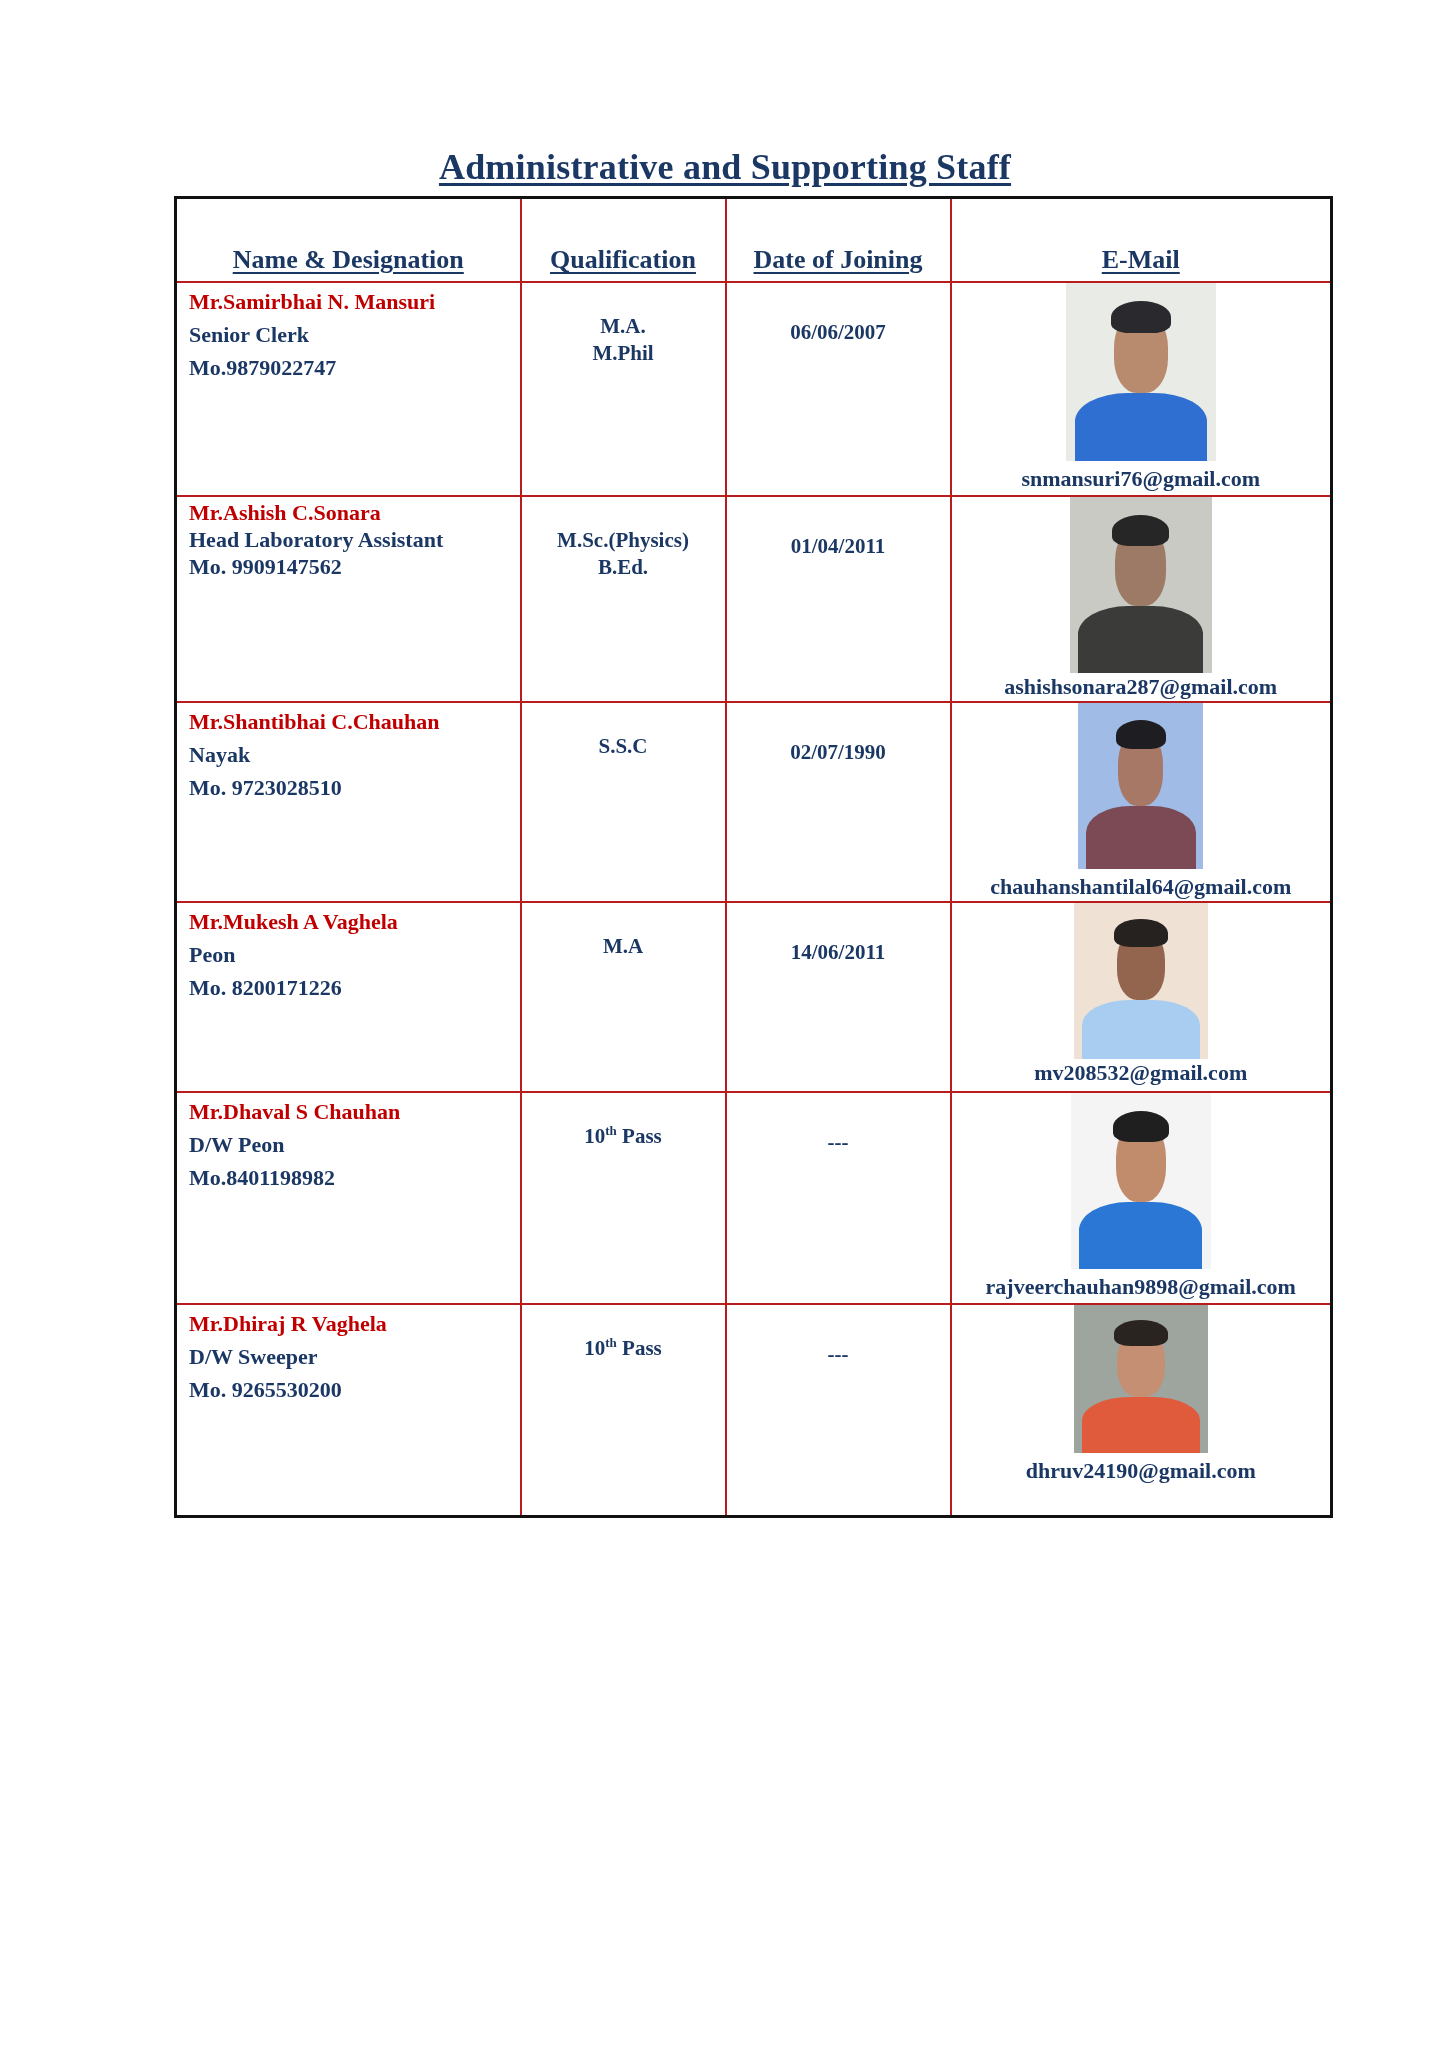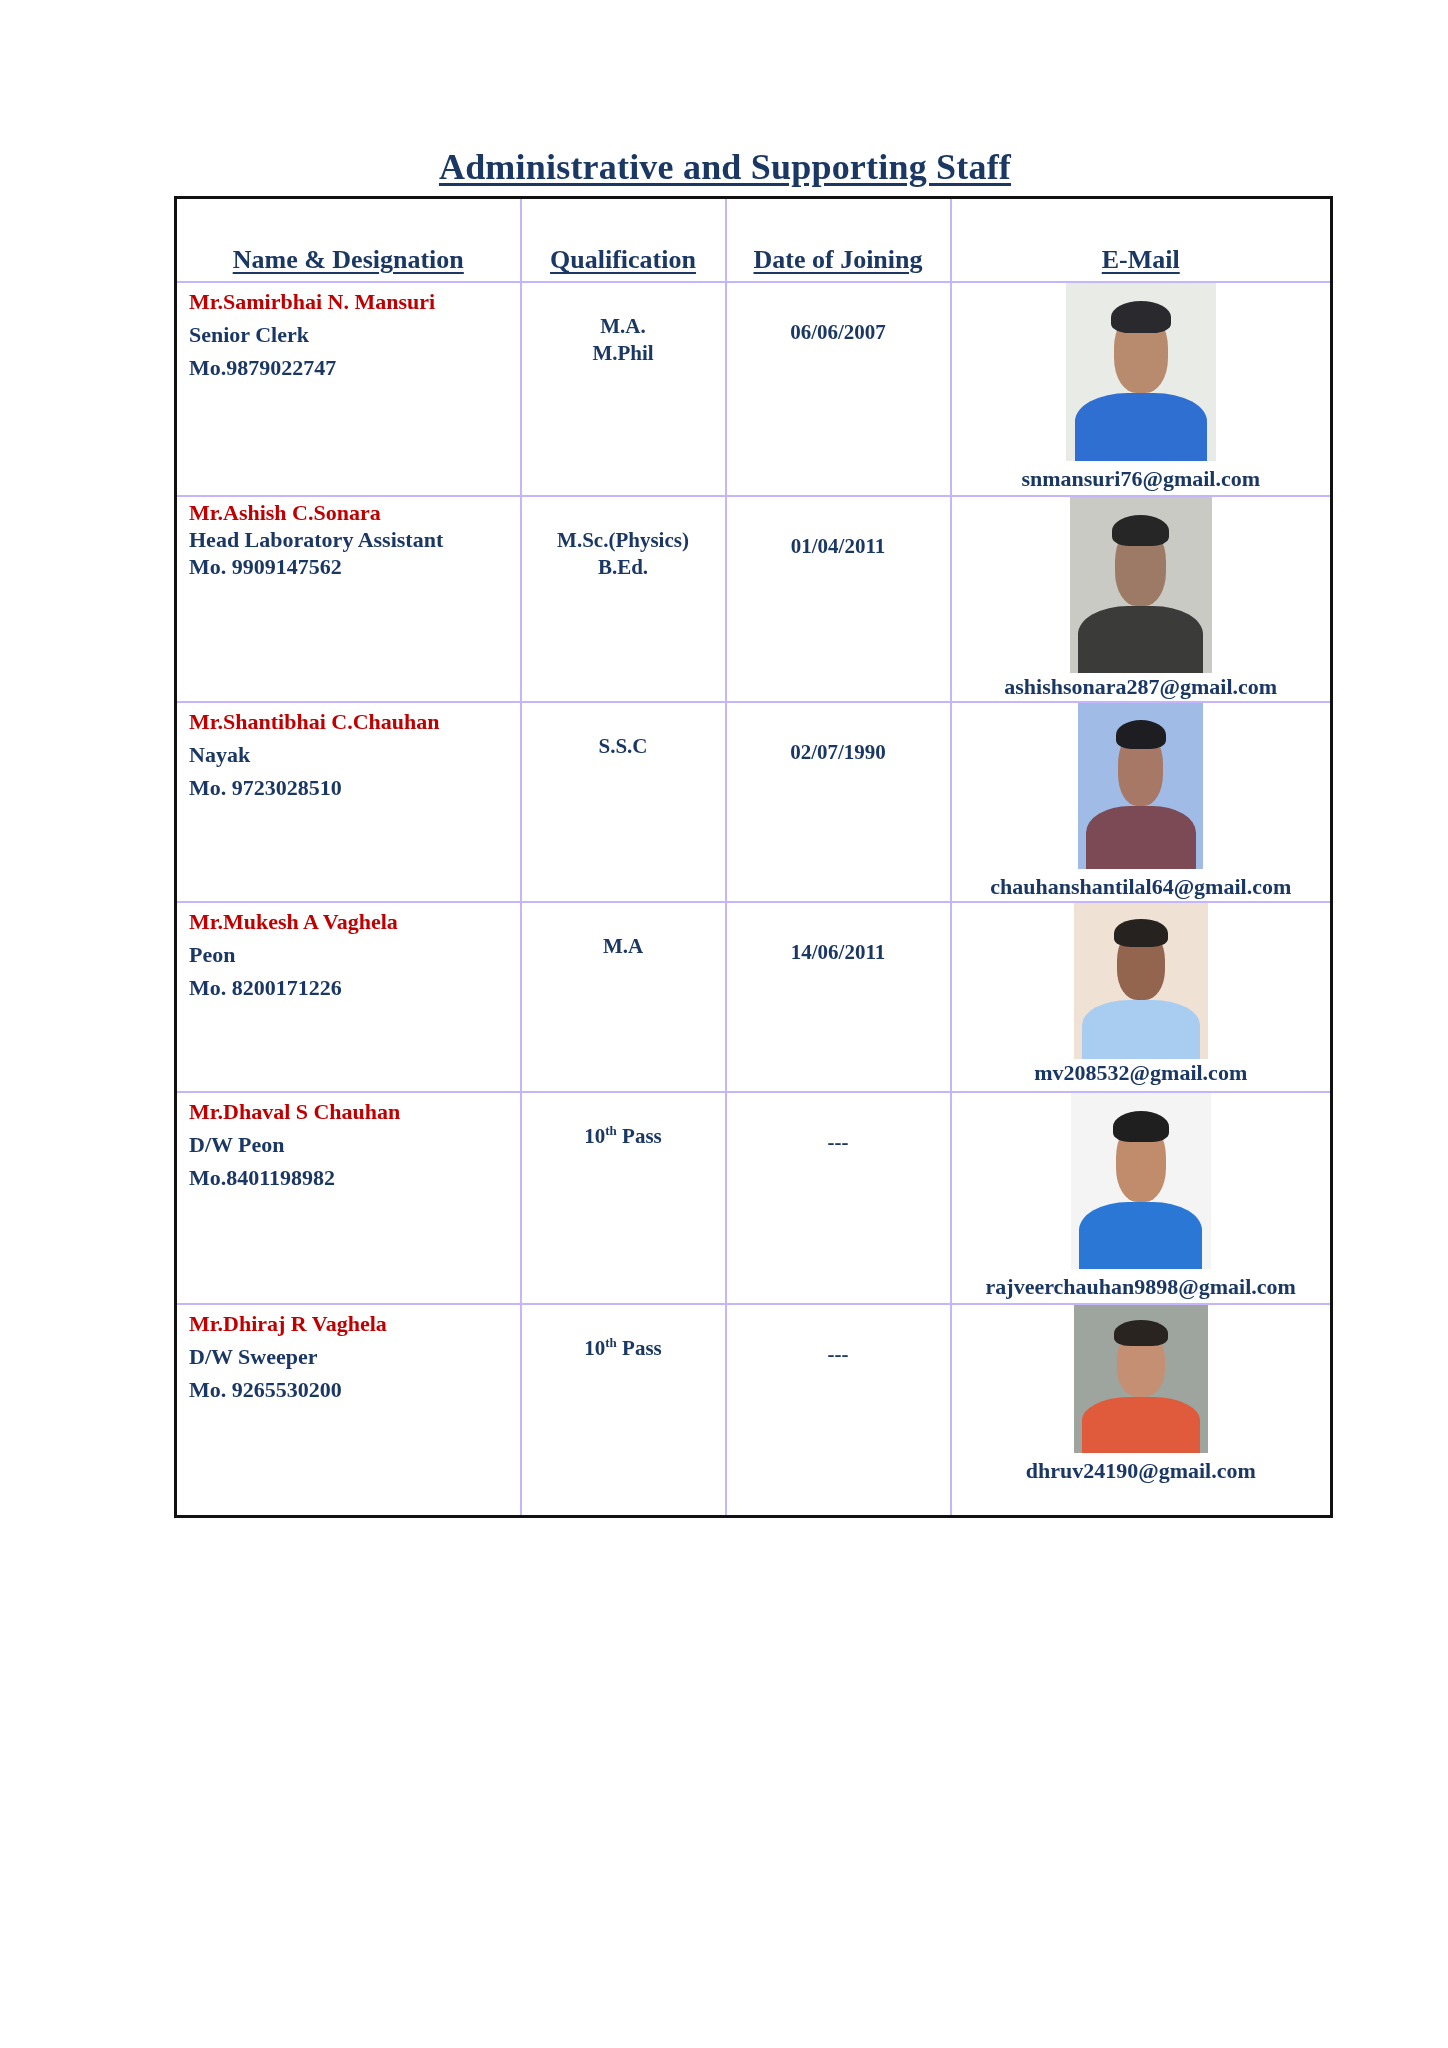--- a/index.html
+++ b/index.html
@@ -7,21 +7,21 @@
   .title {
     position:absolute; left:0; width:1388px; top:146px; text-align:center;
     font-size:36px; font-weight:bold; color:#1b3764; text-decoration:underline;
     text-decoration-thickness:3px; text-underline-offset:4px; letter-spacing:0.2px;margin-left:31px;
   }
   table.staff {
     position:absolute; left:174px; top:196px; width:1158px;
     border-collapse:collapse; table-layout:fixed;
     border:3px solid #111;
   }
-  table.staff td, table.staff th { border:2px solid #c4b5fd; padding:0; vertical-align:top; }
+  table.staff td, table.staff th { border:2px solid #b91c1c; padding:0; vertical-align:top; }
   th { height:76px; vertical-align:bottom !important; font-weight:bold; font-size:26px; color:#1b3764; text-align:center; padding-bottom:6px !important; }
   th span { text-decoration:underline; text-decoration-thickness:2px; text-underline-offset:4px; }
   .col1 { width:345px; }
   .col2 { width:205px; }
   .col3 { width:225px; }
   .col4 { width:381px; }
   td.name-cell { padding:2px 0 0 12px !important; font-weight:bold; font-size:22px; line-height:33px; }
   td.name-cell.tight { line-height:27px; }
   .person-name { color:#c00000; }
   .person-desig, .person-mobile { color:#1b3764; }

